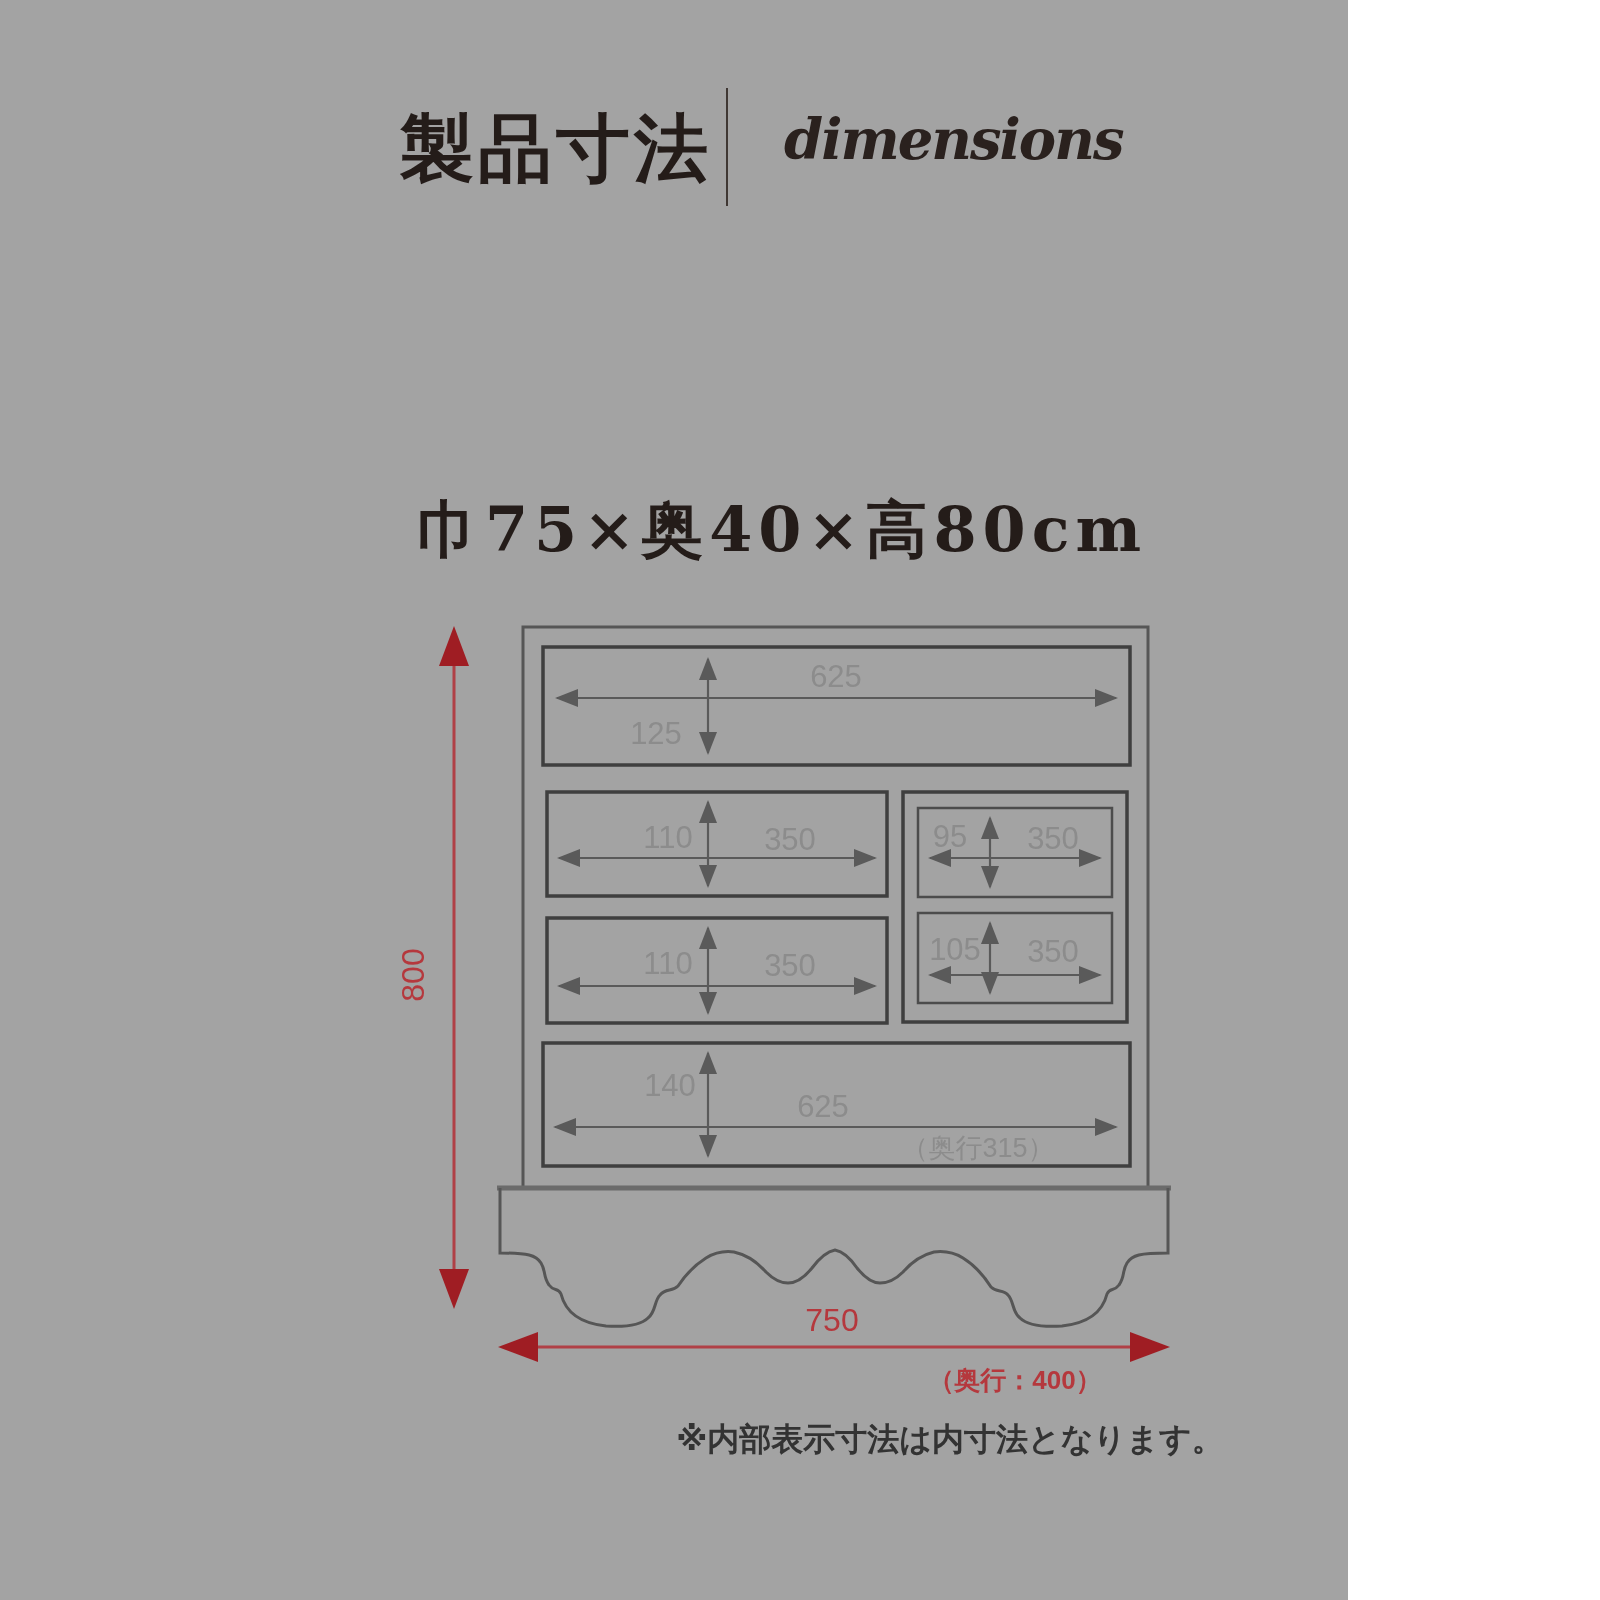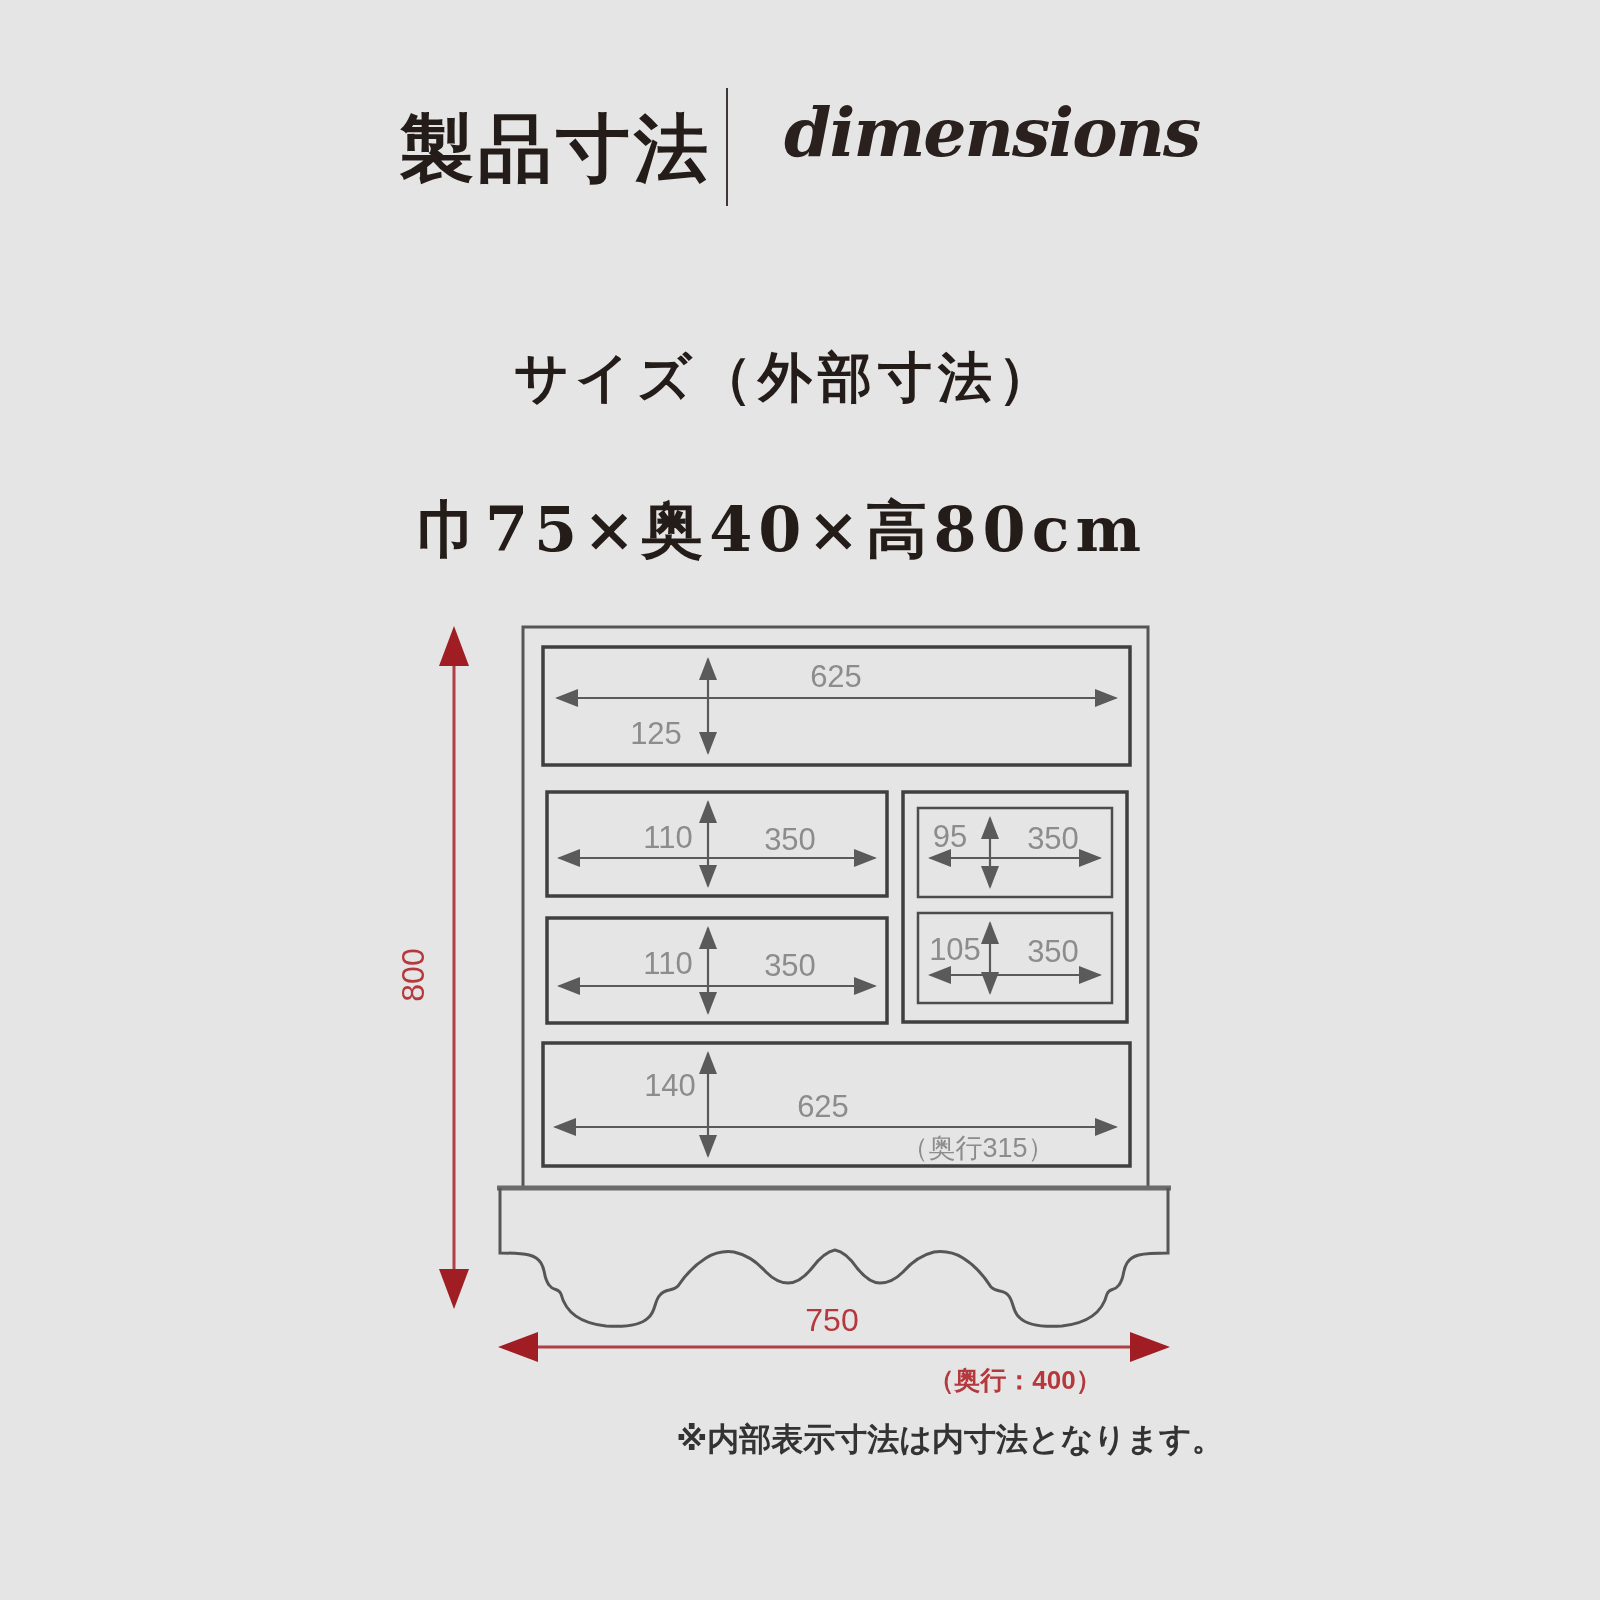--- a/index.html
+++ b/index.html
@@ -1,35 +1,35 @@
 <!DOCTYPE html>
 <html><head>
 <meta charset="utf-8">
 <style>
   html,body{margin:0;padding:0;background:#ffffff;}
   .page{
     position:relative;
-    width:1600px;height:1600px;
-    background:#e5e5e5;
+    width:1348px;height:1600px;
+    background:#a3a3a3;
     overflow:hidden;
     font-family:"DejaVu Serif","Liberation Serif",serif;
   }
   
   .jp-title{
     position:absolute;left:400px;top:100px;
     font-size:74px;font-weight:600;letter-spacing:4px;
     color:#241c19;white-space:nowrap;
   }
   .header-divider{
     position:absolute;left:726px;top:88px;
     width:2px;height:118px;background:#3f3733;
   }
   .en-title{
-    position:absolute;left:784px;top:92px;
-    font-size:68px;font-style:italic;font-weight:700;letter-spacing:-2px;
+    position:absolute;left:784px;top:106px;
+    font-size:56px;font-style:italic;font-weight:700;letter-spacing:-2px;
     color:#2a211e;white-space:nowrap;
   }
   
   .subtitle{
     position:absolute;left:786px;top:342px;transform:translateX(-50%);
     font-size:54px;font-weight:600;letter-spacing:6px;
     color:#241c19;white-space:nowrap;
   }
   .size-line{
     position:absolute;left:782px;top:452px;transform:translateX(-50%);
@@ -70,21 +70,20 @@
 </style>
 </head>
 <body>
 
 <div class="page">
 
   <div class="jp-title">製品寸法</div>
   <div class="header-divider"></div>
   <div class="en-title">dimensions</div>
 
-  <div class="subtitle">サイズ（外部寸法）</div>
   <div class="size-line">巾75×奥40×高80cm</div>
 
   <svg class="diagram" width="1600" height="1600" viewBox="0 0 1600 1600" xmlns="http://www.w3.org/2000/svg">
 
     <rect class="frame" x="523" y="627" width="625" height="561"></rect>
 
     <rect class="drawer" x="543" y="647" width="587" height="118"></rect>
     <rect class="drawer" x="547" y="792" width="340" height="104"></rect>
     <rect class="drawer" x="547" y="918" width="340" height="105"></rect>
     <rect class="drawer" x="903" y="792" width="224" height="230"></rect>

